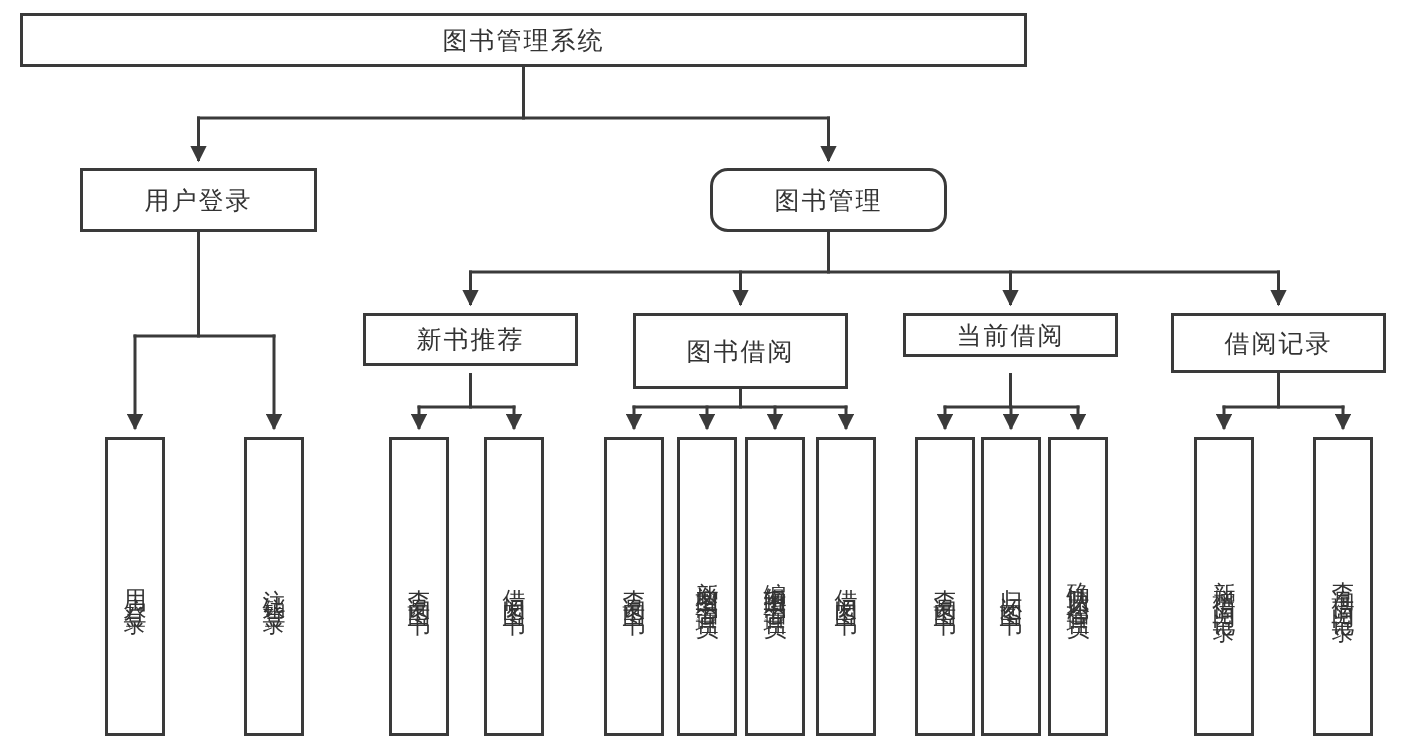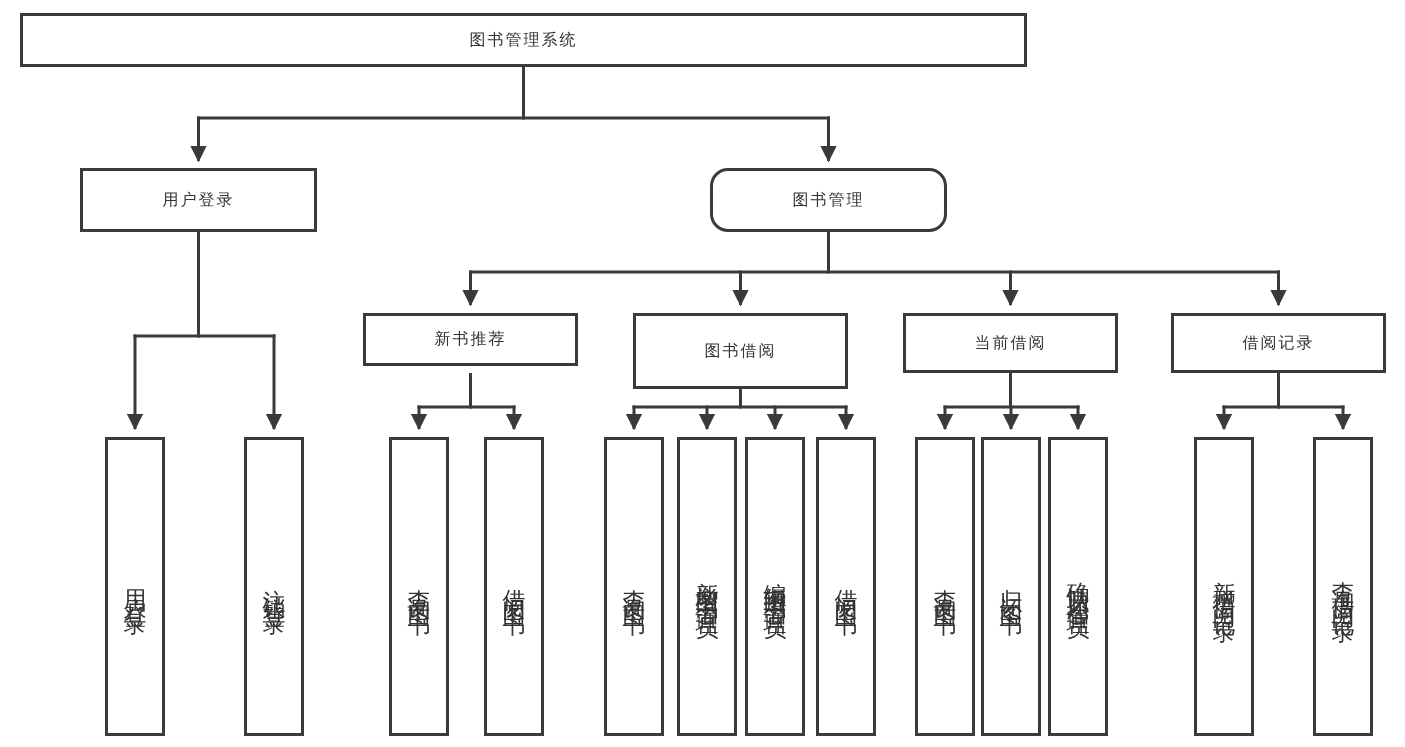--- a/index.html
+++ b/index.html
@@ -12,21 +12,21 @@
     overflow:hidden;
   }
   #wires{position:absolute;left:0;top:0;width:1405px;height:747px;}
   .node{
     position:absolute;
     box-sizing:border-box;
     border:3px solid #3a3a3a;
     background:#ffffff;
     display:flex;align-items:center;justify-content:center;
     text-align:center;
-    font-size:16px;
+    font-size:25px;
     letter-spacing:2px;
     color:#333333;
   }
   .leaf{
     width:60px;top:437px;height:299px;
     font-size:23px;
   }
   .leaf .vtext{
     writing-mode:vertical-rl;
     text-orientation:mixed;
@@ -100,21 +100,21 @@
     </g>
   </svg>
 
   <div class="node" style="left:20px;top:13px;width:1007px;height:54px;">图书管理系统</div>
 
   <div class="node" style="left:80px;top:168px;width:237px;height:64px;">用户登录</div>
   <div class="node" style="left:710px;top:168px;width:237px;height:64px;border-radius:18px;">图书管理</div>
 
   <div class="node" style="left:363px;top:313px;width:215px;height:53px;">新书推荐</div>
   <div class="node" style="left:633px;top:313px;width:215px;height:76px;">图书借阅</div>
-  <div class="node" style="left:903px;top:313px;width:215px;height:60px;">当前借阅</div>
+  <div class="node" style="left:903px;top:313px;width:215px;height:44px;">当前借阅</div>
   <div class="node" style="left:1171px;top:313px;width:215px;height:60px;">借阅记录</div>
 
   <div class="node leaf" style="left:105px;">
     <span class="vtext">用户登录</span>
   </div>
   <div class="node leaf" style="left:244px;">
     <span class="vtext">注销登录</span>
   </div>
   <div class="node leaf" style="left:389px;">
     <span class="vtext">查询图书</span>

